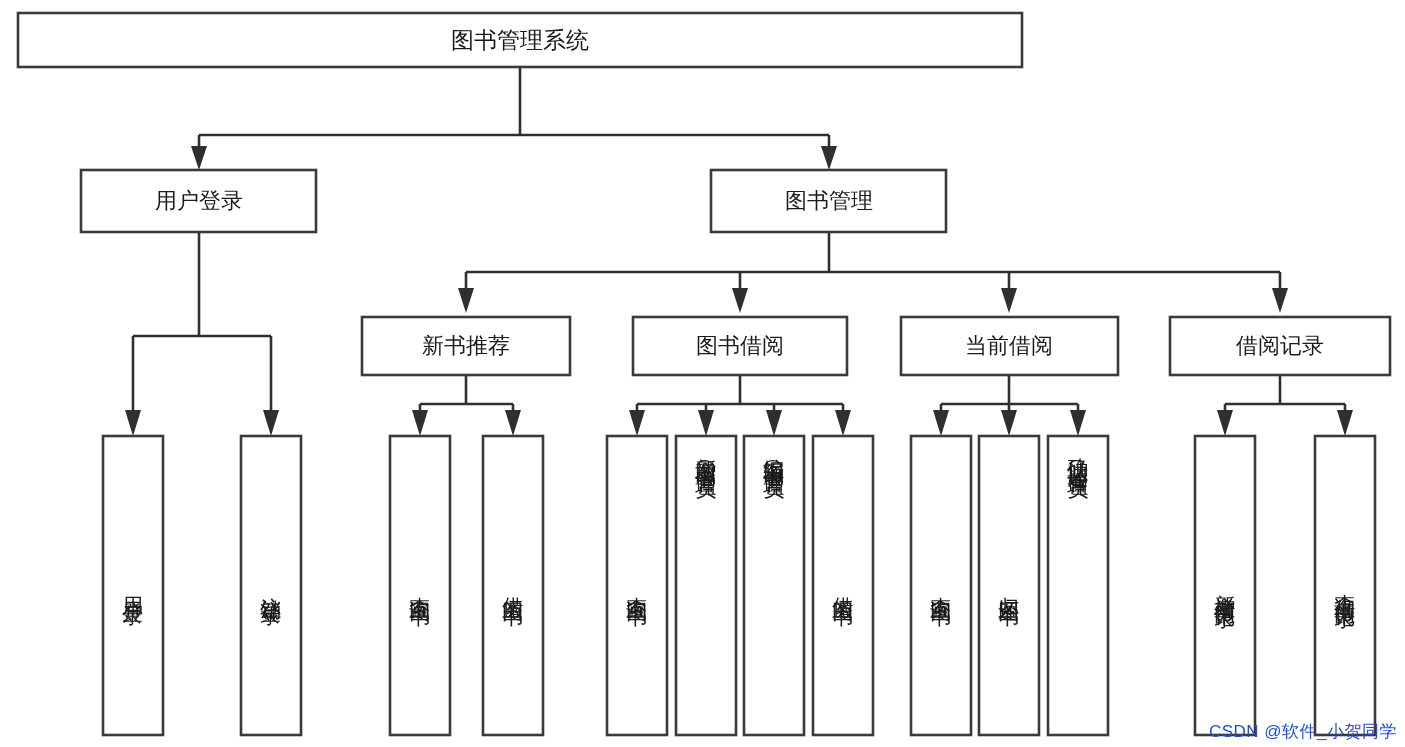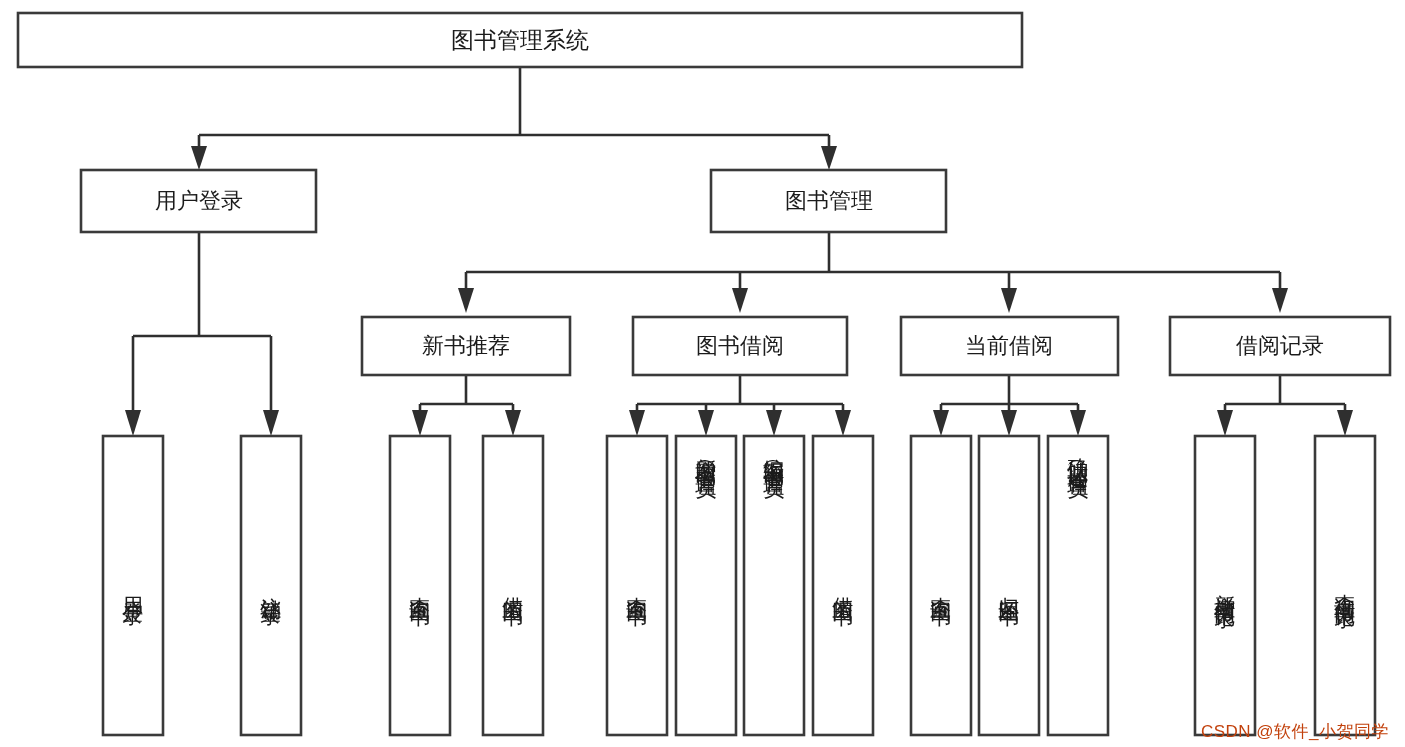--- a/index.html
+++ b/index.html
@@ -61,25 +61,25 @@
     font-size: 21px;
     line-height: 1.02;
     letter-spacing: 3px;
     color: #1b1b1b;
     white-space: nowrap;
     text-align: center;
     pointer-events: none;
   }
   .watermark {
     position: absolute;
-    right: 16px;
+    right: 8px;
     bottom: 4px;
     font-family: "Liberation Sans", "DejaVu Sans", sans-serif;
     font-size: 17px;
-    color: #c2410c;
+    color: #1d4ed8;
     letter-spacing: 0.5px;
     white-space: nowrap;
   }
 </style>
 </head>
 <body>
 
 <div id="diagram-root">
 
   <svg id="flow-svg" viewBox="0 0 1405 747">

